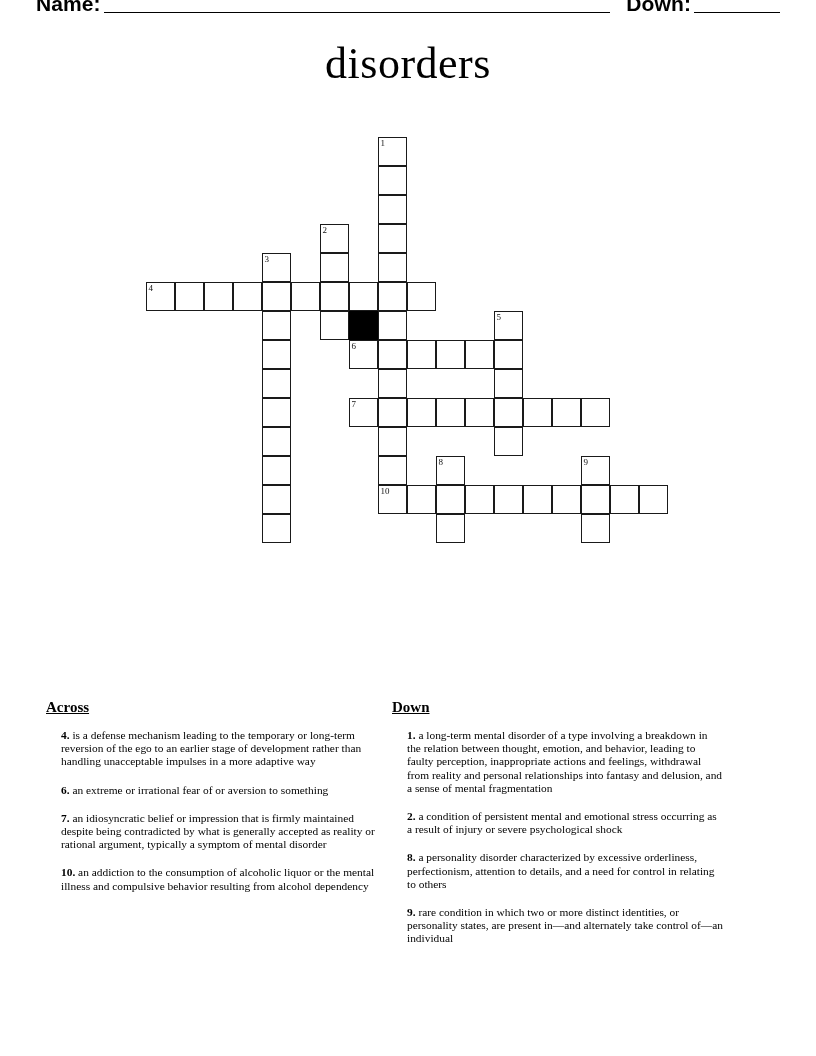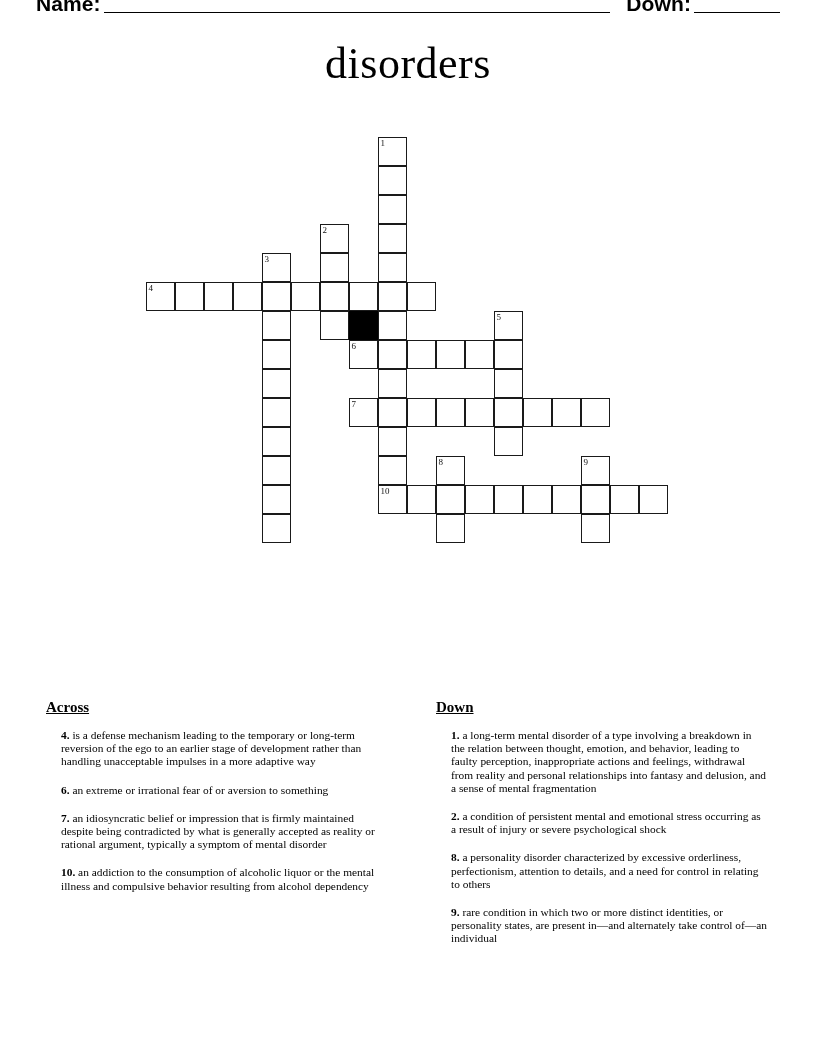--- a/index.html
+++ b/index.html
@@ -104,21 +104,21 @@
   }
   .clue-col {
     position: absolute;
     top: 0;
     font-family: "Liberation Serif", "DejaVu Serif", serif;
     font-size: 11.4px;
     line-height: 13.2px;
     text-align: left;
   }
   .clue-col.across { left: 46px; width: 352px; }
-  .clue-col.down   { left: 436px; width: 346px; }
+  .clue-col.down   { left: 392px; width: 346px; }
   .clue-heading {
     font-weight: bold;
     text-decoration: underline;
     font-size: 15px;
     line-height: 14px;
     margin-bottom: 1px;
     display: block;
   }
   .clue-item {
     display: block;

